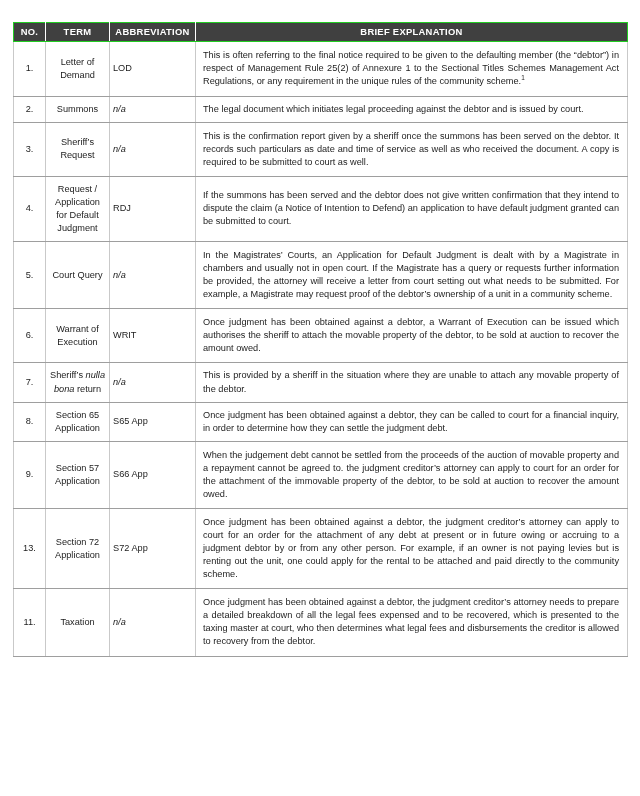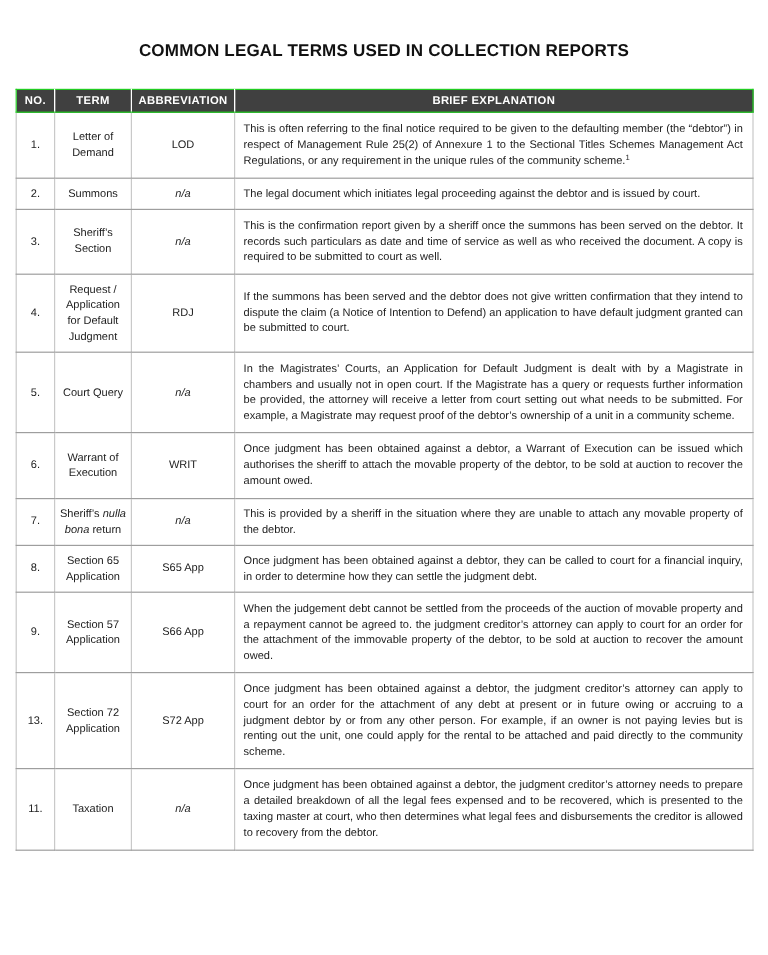--- a/index.html
+++ b/index.html
@@ -86,21 +86,21 @@
     text-align: center;
     padding-left: 2px;
     padding-right: 2px;
   }
   tbody td.cell-term {
     text-align: center;
     padding-left: 3px;
     padding-right: 3px;
   }
   tbody td.cell-abbr {
-    text-align: center;
+    text-align: left;
     padding-left: 3px;
     padding-right: 3px;
   }
   tbody td.cell-expl {
     text-align: justify;
     text-justify: inter-word;
     padding-left: 7px;
     padding-right: 8px;
   }
   tbody tr.r-tall td.cell-expl { padding-top: 7px; padding-bottom: 7px; }
@@ -110,21 +110,20 @@
     font-size: 6.4px;
     vertical-align: super;
     line-height: 0;
   }
 </style>
 </head>
 <body>
 
 <div class="page">
 
-  <h1 class="doc-title">COMMON LEGAL TERMS USED IN COLLECTION REPORTS</h1>
 
   <div class="table-wrap">
     <table class="legal-table">
       <colgroup>
         <col class="c-no">
           <col class="c-term">
           <col class="c-abbr">
           <col class="c-expl">
       </colgroup>
       <thead>
@@ -143,21 +142,21 @@
             <td class="cell-expl">This is often referring to the final notice required to be given to the defaulting member (the “debtor”) in respect of Management Rule 25(2) of Annexure 1 to the Sectional Titles Schemes Management Act Regulations, or any requirement in the unique rules of the community scheme.<sup class="fn">1</sup></td>
           </tr>
           <tr>
             <td class="cell-no">2.</td>
             <td class="cell-term">Summons</td>
             <td class="cell-abbr"><span class="ital">n/a</span></td>
             <td class="cell-expl">The legal document which initiates legal proceeding against the debtor and is issued by court.</td>
           </tr>
           <tr class="r-tall">
             <td class="cell-no">3.</td>
-            <td class="cell-term">Sheriff’s Section</td>
+            <td class="cell-term">Sheriff’s Request</td>
             <td class="cell-abbr"><span class="ital">n/a</span></td>
             <td class="cell-expl">This is the confirmation report given by a sheriff once the summons has been served on the debtor. It records such particulars as date and time of service as well as who received the document. A copy is required to be submitted to court as well.</td>
           </tr>
           <tr class="r-tall">
             <td class="cell-no">4.</td>
             <td class="cell-term">Request / Application for Default Judgment</td>
             <td class="cell-abbr">RDJ</td>
             <td class="cell-expl">If the summons has been served and the debtor does not give written confirmation that they intend to dispute the claim (a Notice of Intention to Defend) an application to have default judgment granted can be submitted to court.</td>
           </tr>
           <tr class="r-tall">

